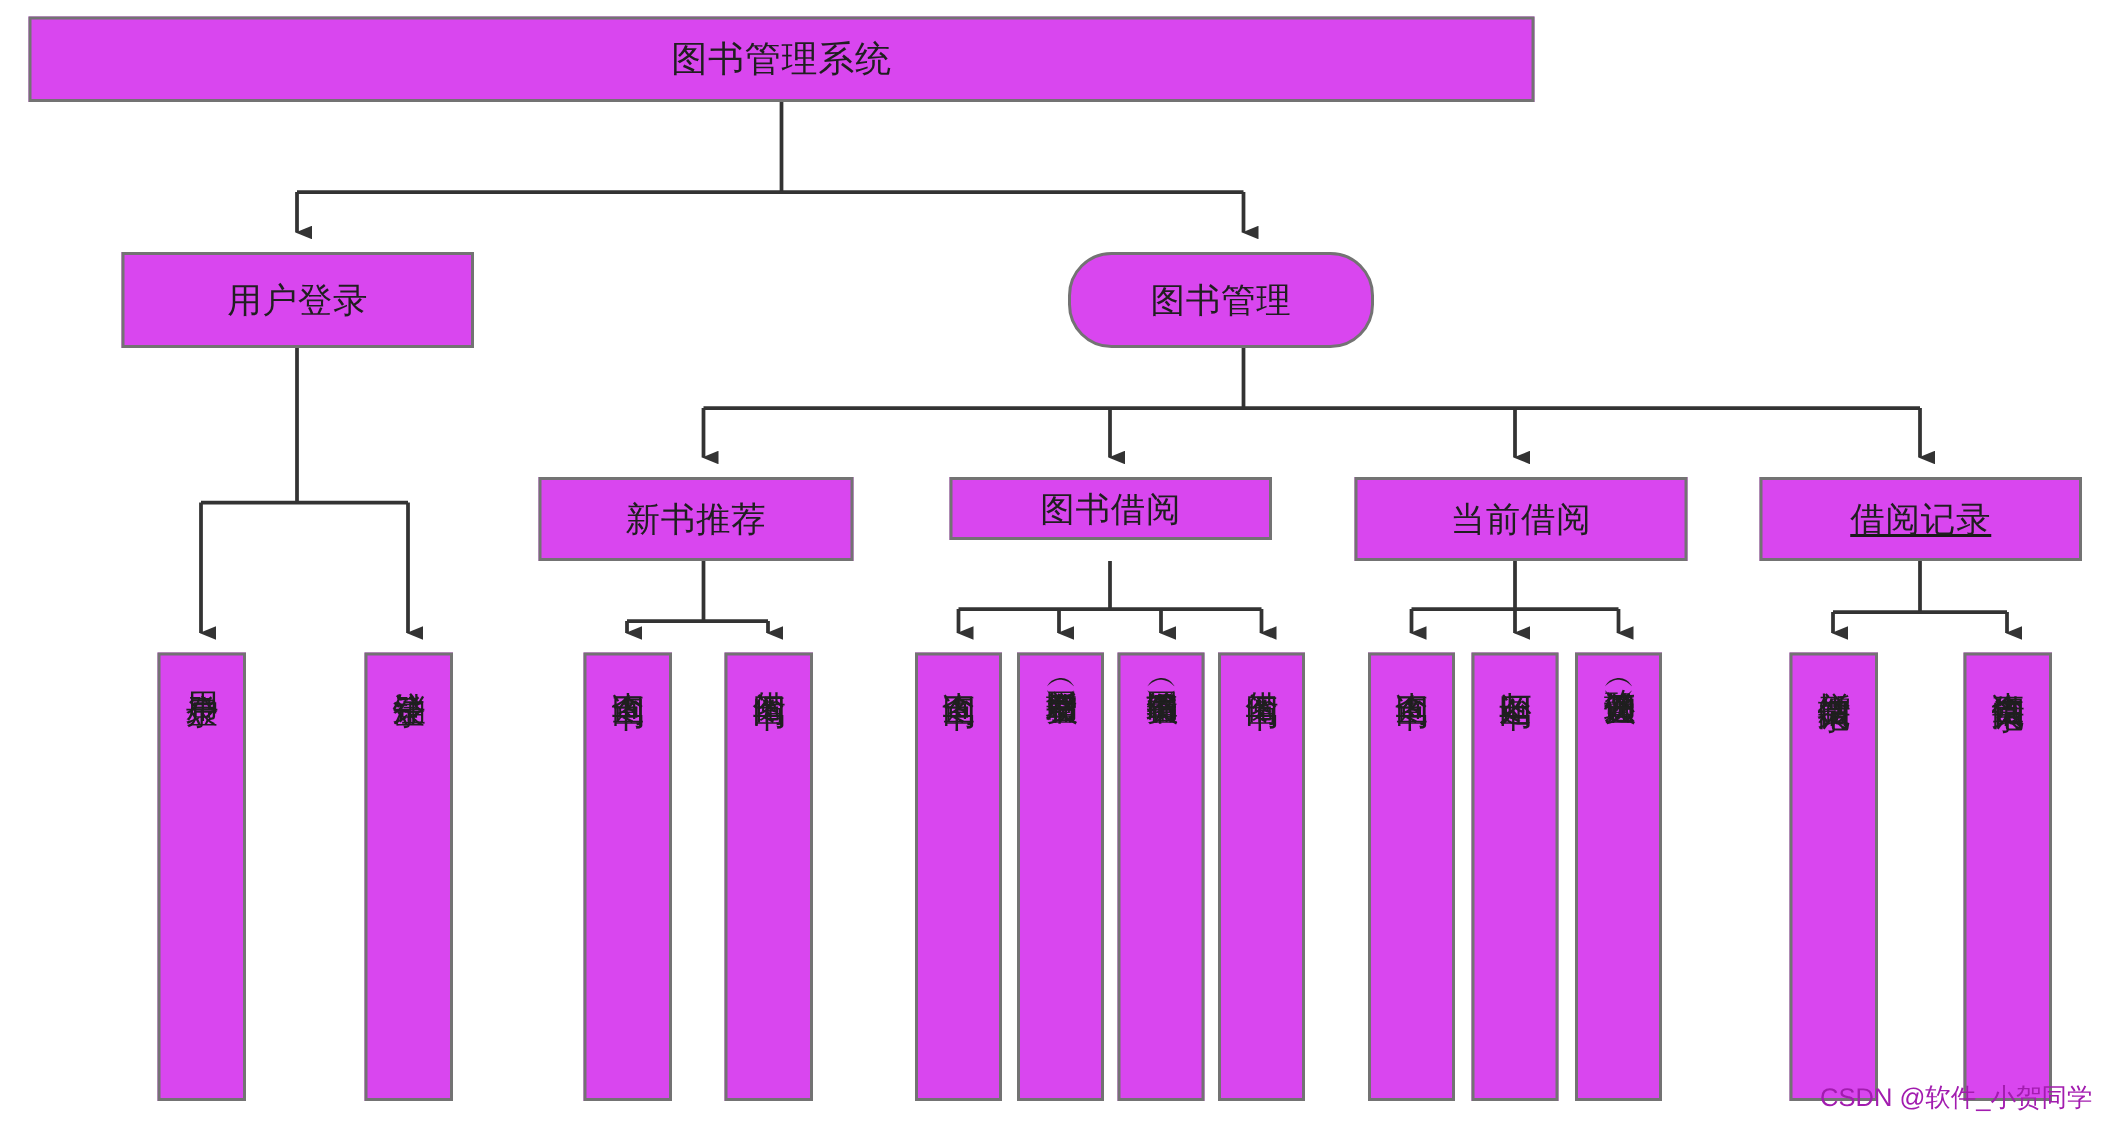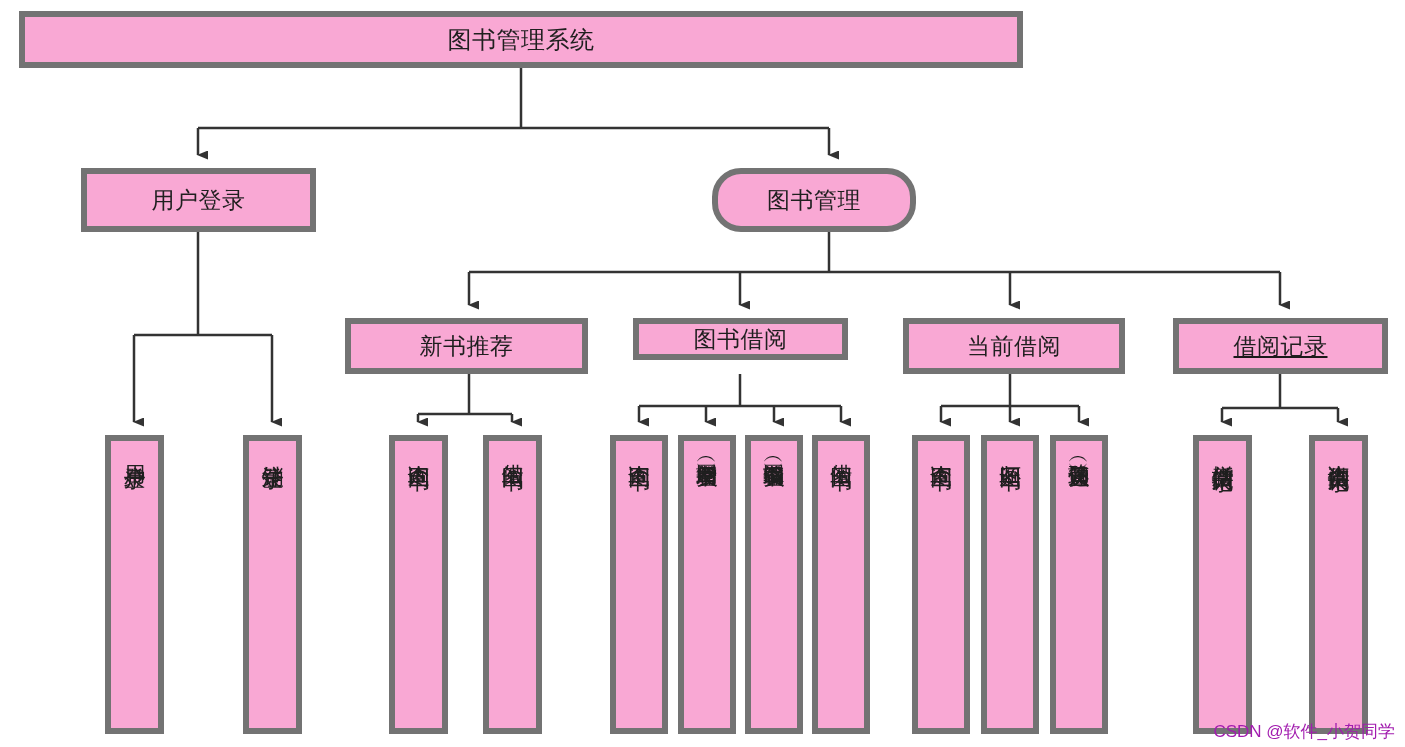--- a/index.html
+++ b/index.html
@@ -23,22 +23,22 @@
     position: absolute;
     left: 0;
     top: 0;
     width: 1405px;
     height: 747px;
     pointer-events: none;
   }
   .node {
     position: absolute;
     box-sizing: border-box;
-    background: #f9a8d4;
-    border: 6px solid #737373;
+    background: #d946ef;
+    border: 2px solid #737373;
     display: flex;
     align-items: center;
     justify-content: center;
     overflow: hidden;
   }
   .node-label {
     display: block;
     text-align: center;
     color: #1f1f1f;
     letter-spacing: 0.5px;
@@ -140,21 +140,21 @@
   </div>
 
   <div class="node horiz" style="left:81px; top:168px; width:235px; height:64px;">
     <span class="node-label">用户登录</span>
   </div>
 
   <div class="node horiz" style="left:712px; top:168px; width:204px; height:64px;border-radius:29px;">
     <span class="node-label">图书管理</span>
   </div>
 
-  <div class="node horiz" style="left:345px; top:318px; width:243px; height:56px;">
+  <div class="node horiz" style="left:359px; top:318px; width:210px; height:56px;">
     <span class="node-label">新书推荐</span>
   </div>
 
   <div class="node horiz" style="left:633px; top:318px; width:215px; height:42px;">
     <span class="node-label">图书借阅</span>
   </div>
 
   <div class="node horiz" style="left:903px; top:318px; width:222px; height:56px;">
     <span class="node-label">当前借阅</span>
   </div>

